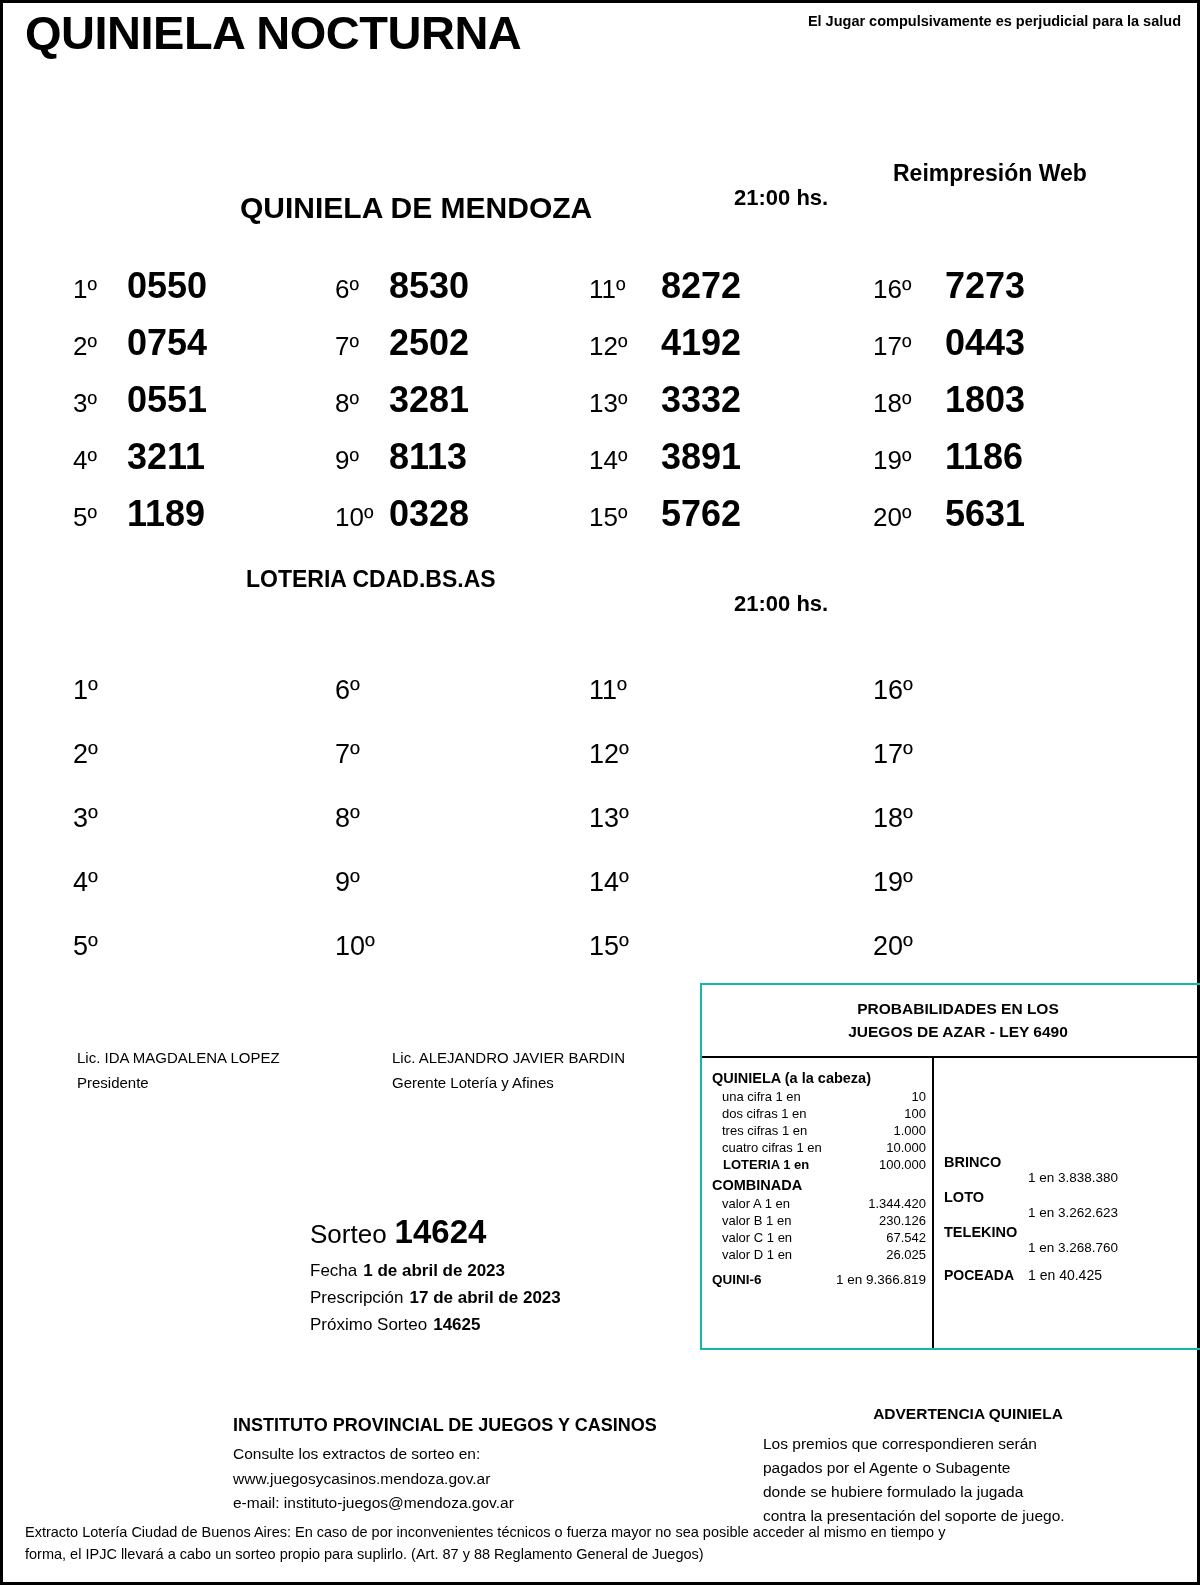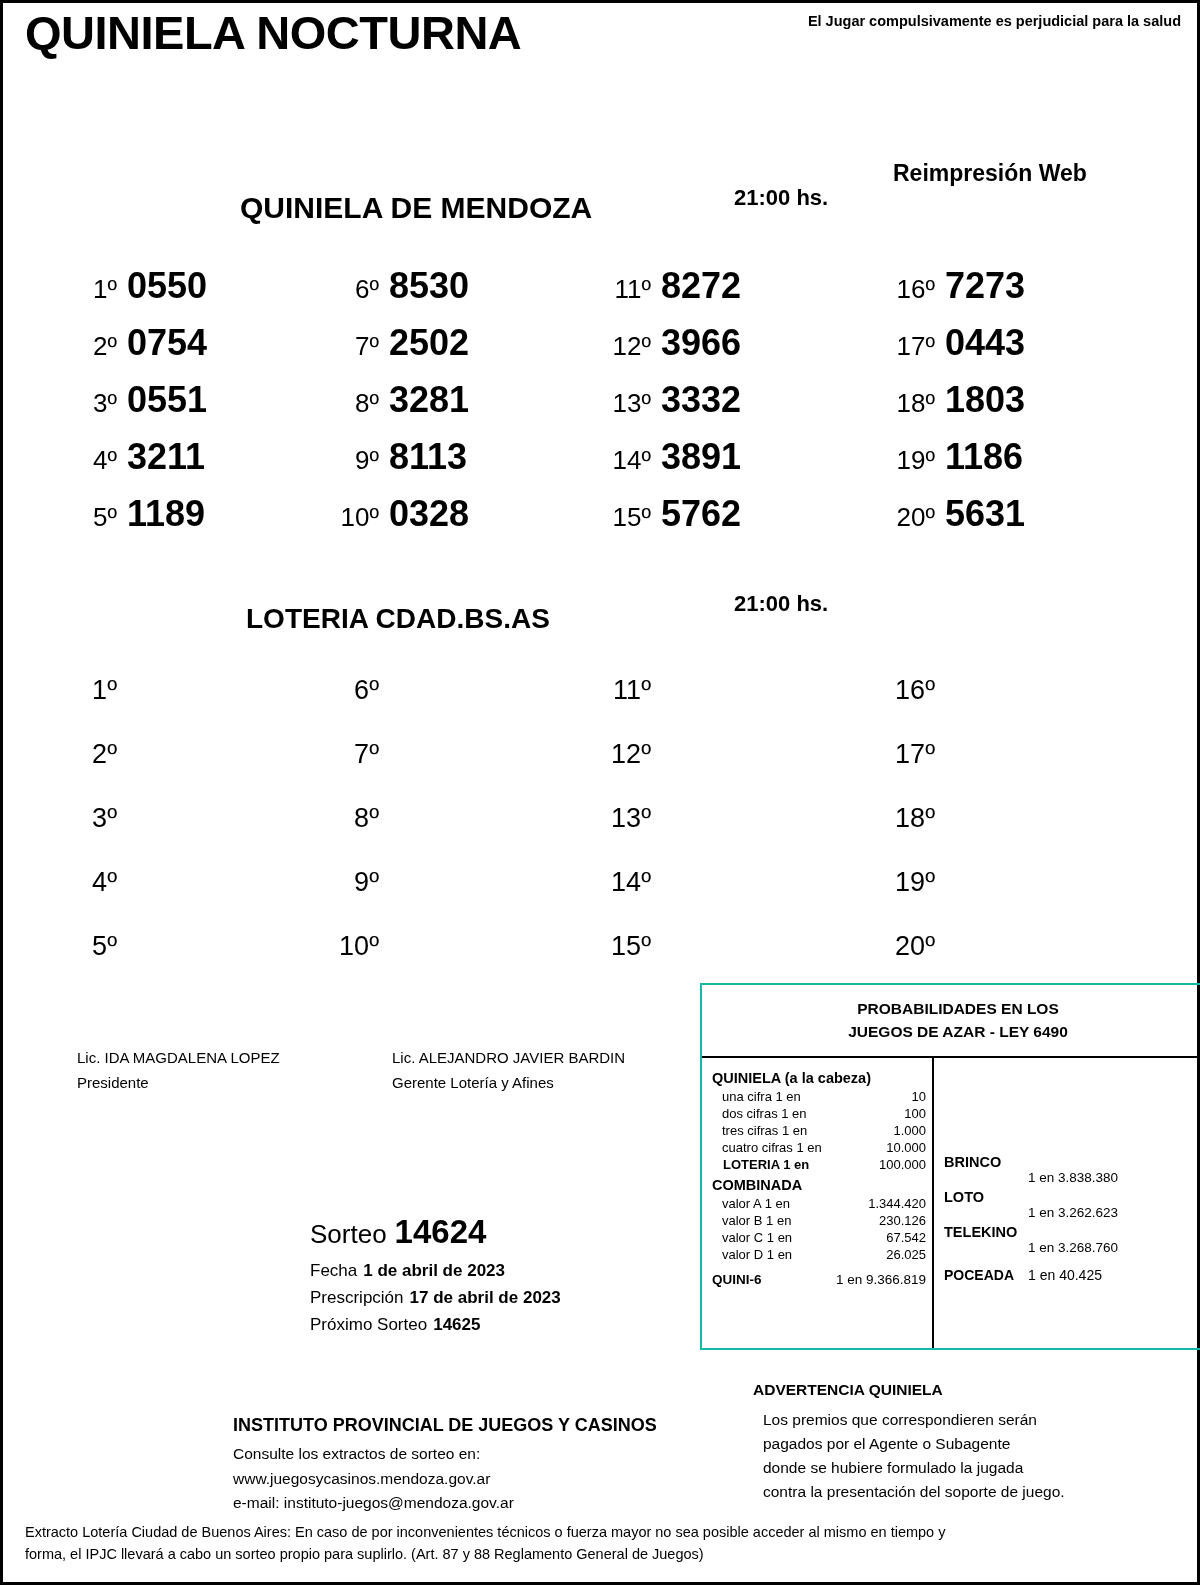--- a/index.html
+++ b/index.html
@@ -91,36 +91,36 @@
   .grow {
     height: 57px;
     display: flex;
     align-items: baseline;
     white-space: nowrap;
   }
   .gpos {
     font-size: 26px;
     font-weight: normal;
     display: inline-block;
-    text-align: right;
+    text-align: left;
   }
   .gval {
     font-size: 36px;
     font-weight: bold;
     margin-left: 10px;
   }
   .grid1 .c0 .gpos, .grid1 .c1 .gpos { width: 44px; }
   .grid1 .c2 .gpos, .grid1 .c3 .gpos { width: 62px; }
 
   
   .sec2-title {
     position: absolute;
     left: 243px;
-    top: 600px;
-    font-size: 28px;
+    top: 563px;
+    font-size: 23px;
     font-weight: bold;
   }
   .sec2-time {
     position: absolute;
     left: 731px;
     top: 588px;
     font-size: 22px;
     font-weight: bold;
   }
 
@@ -242,22 +242,24 @@
   .advert {
     position: absolute;
     left: 760px;
     top: 1375px;
     width: 420px;
     font-size: 15.5px;
     line-height: 1.55;
   }
   .advert .a-title {
     font-weight: bold;
+    text-align: center;
     margin-bottom: 6px;
     margin-left: -10px;
+    margin-top: 24px;
   }
 
   
   .institute {
     position: absolute;
     left: 230px;
     top: 1408px;
     font-size: 15.5px;
     line-height: 1.6;
   }
@@ -336,21 +338,21 @@
           <span class="gval">0328</span>
         </div>
     </div>
     <div class="gcol c2">
       <div class="grow">
           <span class="gpos">11º</span>
           <span class="gval">8272</span>
         </div>
       <div class="grow">
           <span class="gpos">12º</span>
-          <span class="gval">3966</span>
+          <span class="gval">4192</span>
         </div>
       <div class="grow">
           <span class="gpos">13º</span>
           <span class="gval">3332</span>
         </div>
       <div class="grow">
           <span class="gpos">14º</span>
           <span class="gval">3891</span>
         </div>
       <div class="grow">

